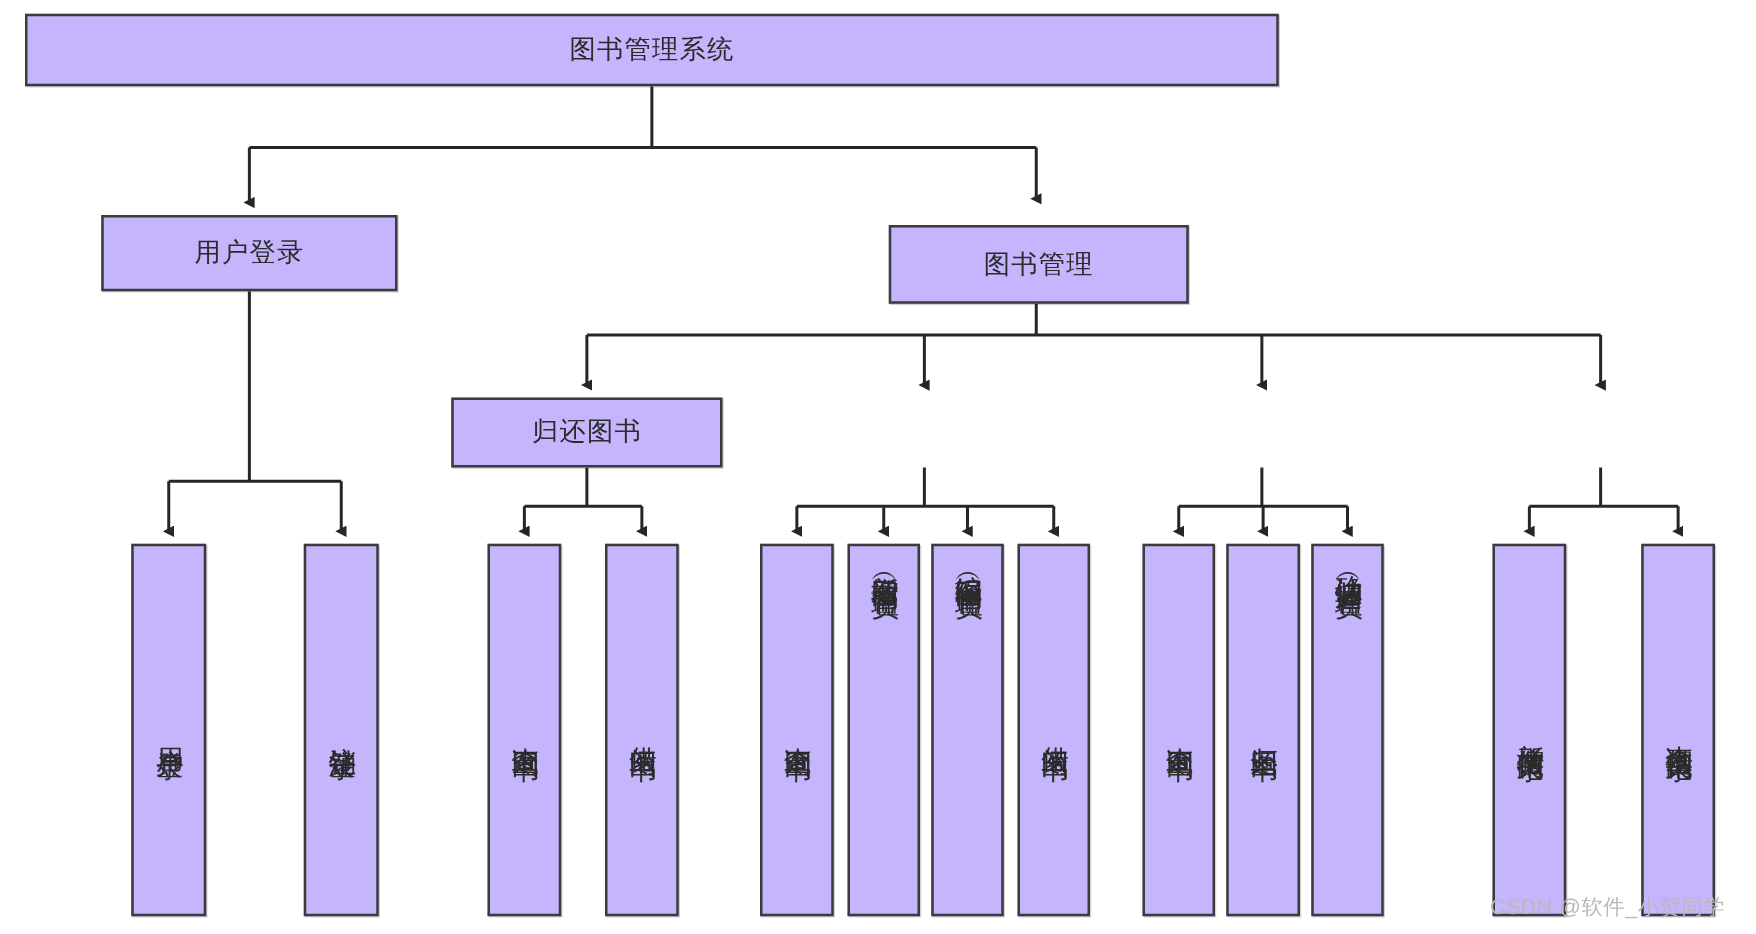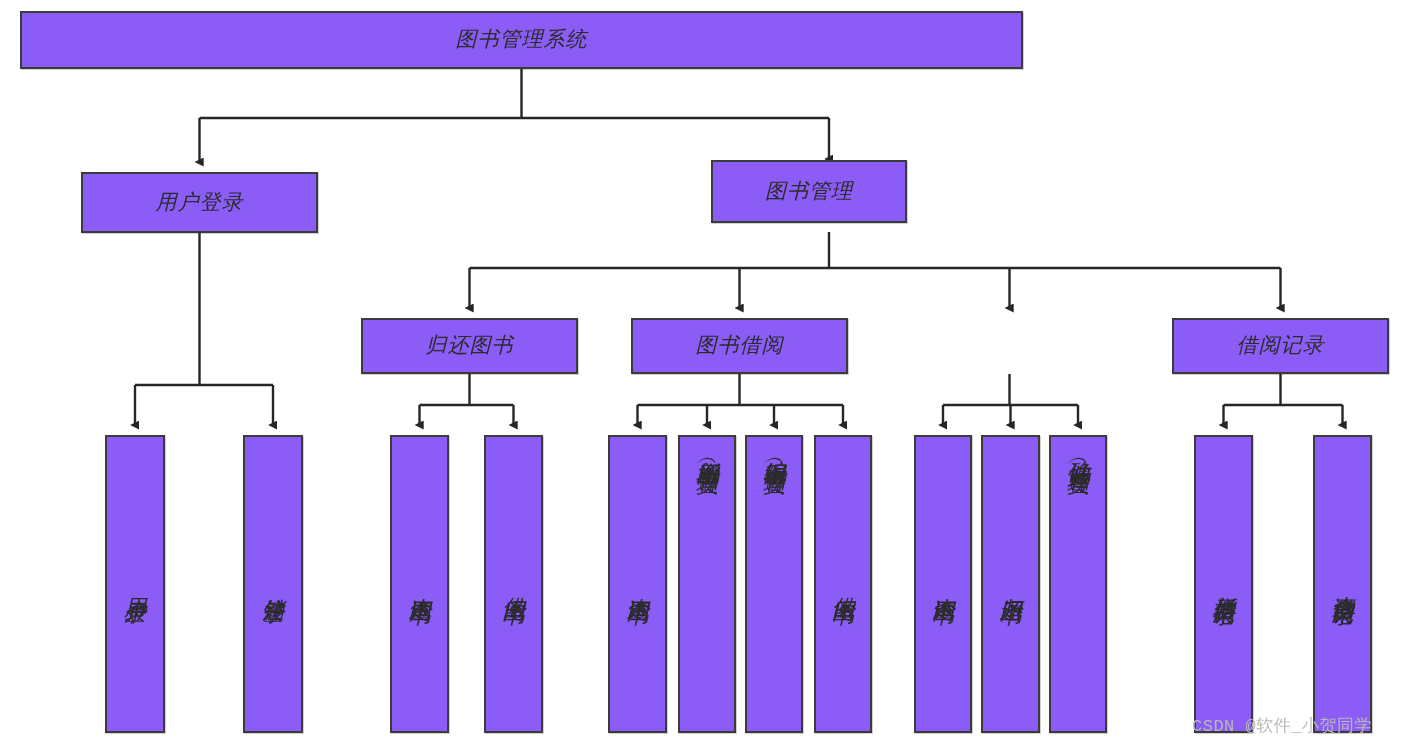--- a/index.html
+++ b/index.html
@@ -24,28 +24,27 @@
     position: absolute;
     left: 0;
     top: 0;
     width: 1405px;
     height: 747px;
     pointer-events: none;
   }
   .node {
     position: absolute;
     box-sizing: border-box;
-    background: #8b5cf6;
+    background: #c4b5fd;
     border: 2px solid #3b3b3b;
     display: flex;
     align-items: center;
     justify-content: center;
     color: #2b2b2b;
     box-shadow: 1px 1px 0 rgba(0,0,0,0.18);
-    font-style: italic;
   }
   .node.horizontal .node-label {
     writing-mode: horizontal-tb;
     font-size: 21px;
     line-height: 1.2;
     letter-spacing: 1px;
     white-space: nowrap;
   }
   .node.vertical {
     align-items: flex-start;
@@ -64,21 +63,21 @@
   .node.vertical.centered {
     align-items: center;
     padding-top: 0;
   }
   #watermark {
     position: absolute;
     color: #b9b9b9;
     font-size: 17px;
     letter-spacing: 0.5px;
     white-space: nowrap;
-    font-family: Liberation Mono, monospace;
+    font-family: Liberation Sans, sans-serif;
   }
 </style>
 </head>
 <body>
 
 <div id="diagram-root">
 
   <svg id="edge-layer" viewBox="0 0 1405 747" width="1405" height="747" xmlns="http://www.w3.org/2000/svg">
     <defs>
       <marker id="arrowhead" markerWidth="9" markerHeight="9" refX="4.5" refY="4.2" orient="auto" markerUnits="userSpaceOnUse">
@@ -122,32 +121,26 @@
       </g>
   </svg>
 
   <div class="node horizontal" style="left: 20px; top: 11px; width: 1003px; height: 58px;">
     <span class="node-label">图书管理系统</span>
   </div>
 
   <div class="node horizontal" style="left: 81px; top: 172px; width: 237px; height: 61px;">
     <span class="node-label">用户登录</span>
   </div>
-  <div class="node horizontal" style="left: 711px; top: 160px; width: 196px; height: 63px;">
+  <div class="node horizontal" style="left: 711px; top: 180px; width: 240px; height: 63px;">
     <span class="node-label">图书管理</span>
   </div>
 
   <div class="node horizontal" style="left: 361px; top: 318px; width: 217px; height: 56px;">
     <span class="node-label">归还图书</span>
-  </div>
-  <div class="node horizontal" style="left: 631px; top: 318px; width: 217px; height: 56px;">
-    <span class="node-label">图书借阅</span>
-  </div>
-  <div class="node horizontal" style="left: 1172px; top: 318px; width: 217px; height: 56px;">
-    <span class="node-label">借阅记录</span>
   </div>
 
   <div class="node vertical centered" style="left: 105px; top: 435px; width: 60px; height: 298px;">
     <span class="node-label">用户登录</span>
   </div>
   <div class="node vertical centered" style="left: 243px; top: 435px; width: 60px; height: 298px;">
     <span class="node-label">注销登录</span>
   </div>
   <div class="node vertical centered" style="left: 390px; top: 435px; width: 59px; height: 298px;">
     <span class="node-label">查询图书</span>

